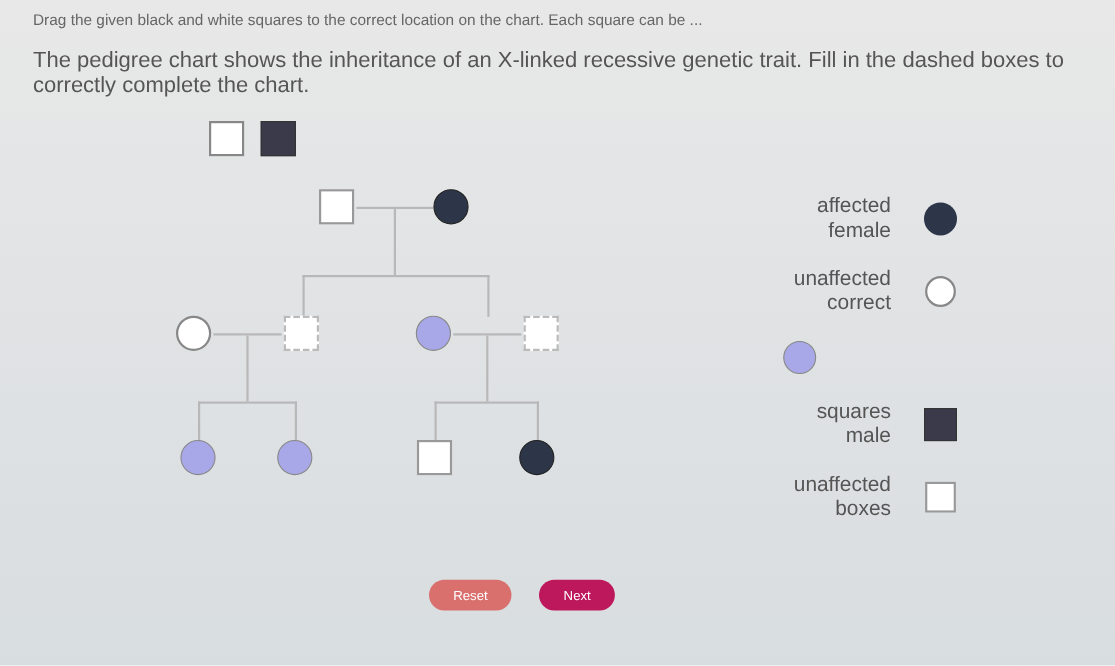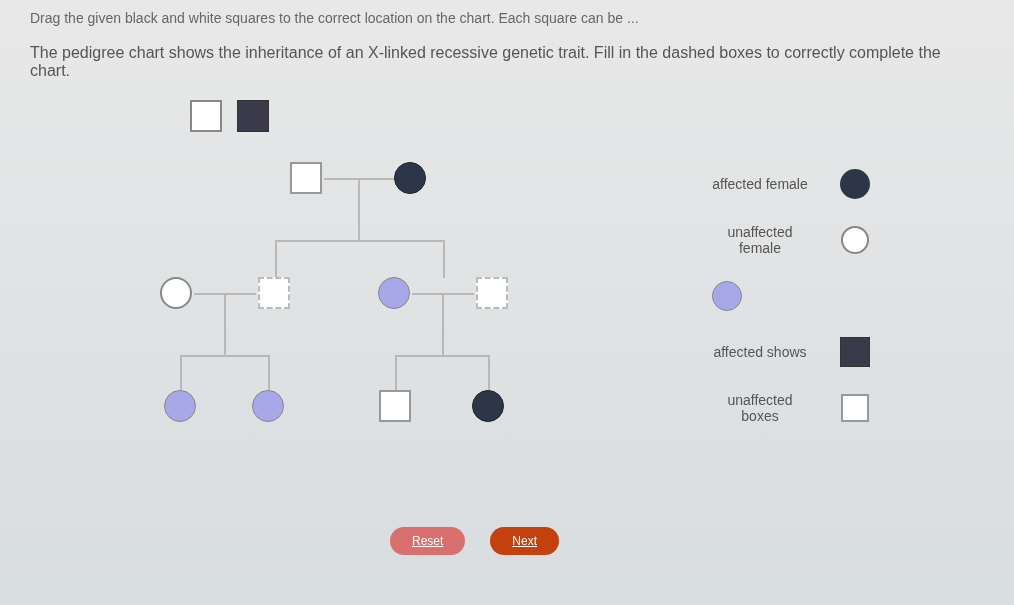--- a/index.html
+++ b/index.html
@@ -6,51 +6,51 @@
     body {
       font-family: Arial, sans-serif;
       background: linear-gradient(to bottom, #e8e8e8, #d8dde0);
       width: 1014px;
       height: 605px;
       padding: 10px 30px;
       color: #555;
       position: relative;
     }
     .instruction-1 { font-size: 14px; color: #666; margin-bottom: 18px; filter: blur(0.3px); }
-    .instruction-2 { font-size: 16px; color: #555; margin-bottom: 20px; filter: blur(0.3px); }
+    .instruction-2 { font-size: 20px; color: #555; margin-bottom: 20px; filter: blur(0.3px); }
     .draggables { display: flex; gap: 15px; margin-left: 160px; margin-bottom: 30px; }
     .square-empty { width: 32px; height: 32px; border: 2px solid #888; background: #fff; }
     .square-filled { width: 32px; height: 32px; background: #3a3a4a; border: 1px solid #333; }
     .main-row { display: flex; }
     .pedigree { position: relative; width: 460px; height: 350px; margin-left: 130px; }
     .node { position: absolute; }
     .sq { width: 32px; height: 32px; border: 2px solid #999; background: #fff; }
     .sq-dashed { width: 32px; height: 32px; border: 2px dashed #bbb; background: #fff; }
     .cir { width: 32px; height: 32px; border-radius: 50%; }
     .c-dark { background: #2d3548; border: 1px solid #222; }
     .c-white { background: #fff; border: 2px solid #888; }
     .c-blue { background: #a8a8e8; border: 1px solid #888; }
     .line { position: absolute; background: #b8b8b8; }
     .hline { height: 2px; }
     .vline { width: 2px; }
 
     .legend { margin-left: 90px; margin-top: 5px; }
     .legend-row { display: flex; align-items: center; margin-bottom: 22px; }
-    .legend-label { width: 100px; text-align: center; font-size: 14px; color: #555; margin-right: 28px; line-height: 1.15; }
+    .legend-label { width: 100px; text-align: right; font-size: 19px; color: #555; margin-right: 28px; line-height: 1.15; }
     .legend-icon { width: 34px; height: 34px; display:flex; align-items:center; justify-content:center; }
     .li-dark { background: #2d3548; border-radius:50%; width:30px; height:30px; }
     .li-white { background: #fff; border:2px solid #888; border-radius:50%; width:28px; height:28px; }
     .li-blue { background: #a8a8e8; border:1px solid #888; border-radius:50%; width:30px; height:30px; }
     .li-sqdark { background: #3a3a4a; width:30px; height:30px; border:1px solid #333;}
     .li-sqwhite { background: #fff; border:2px solid #999; width:28px; height:28px;}
 
     .buttons { position: absolute; left: 390px; bottom: 50px; display:flex; gap: 25px; }
-    .btn { padding: 7px 22px; border-radius: 16px; color: #fff; font-size: 12px; border: none; cursor: pointer; filter: blur(0.4px); text-decoration: underline; }
+    .btn { padding: 7px 22px; border-radius: 16px; color: #fff; font-size: 12px; border: none; cursor: pointer; filter: blur(0.4px); }
     .btn-reset { background: #d9706e; }
-    .btn-next { background: #c2410c; }
+    .btn-next { background: #be185d; }
   </style>
 </head>
 <body>
 
 <div class="instruction-1">Drag the given black and white squares to the correct location on the chart. Each square can be ...</div>
 <div class="instruction-2">The pedigree chart shows the inheritance of an X-linked recessive genetic trait. Fill in the dashed boxes to correctly complete the chart.</div>
 
 <div class="draggables">
   <div class="square-empty"></div>
   <div class="square-filled"></div>
@@ -93,32 +93,32 @@
   </div>
 
   <div class="legend">
     <div class="legend-row">
       <div class="legend-label">affected female</div>
       <div class="legend-icon">
           <div class="li-dark"></div>
         </div>
     </div>
     <div class="legend-row">
-      <div class="legend-label">unaffected female</div>
+      <div class="legend-label">unaffected correct</div>
       <div class="legend-icon">
           <div class="li-white"></div>
         </div>
     </div>
     <div class="legend-row">
       <div class="legend-icon">
           <div class="li-blue"></div>
         </div>
     </div>
     <div class="legend-row">
-      <div class="legend-label">affected shows</div>
+      <div class="legend-label">squares male</div>
       <div class="legend-icon">
           <div class="li-sqdark"></div>
         </div>
     </div>
     <div class="legend-row">
       <div class="legend-label">unaffected boxes</div>
       <div class="legend-icon">
           <div class="li-sqwhite"></div>
         </div>
     </div>

